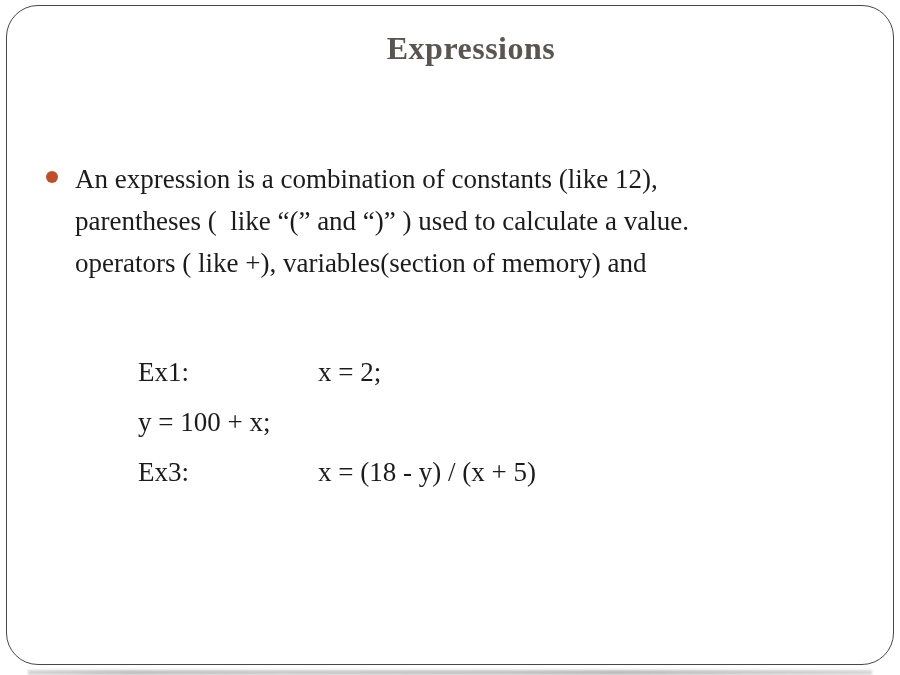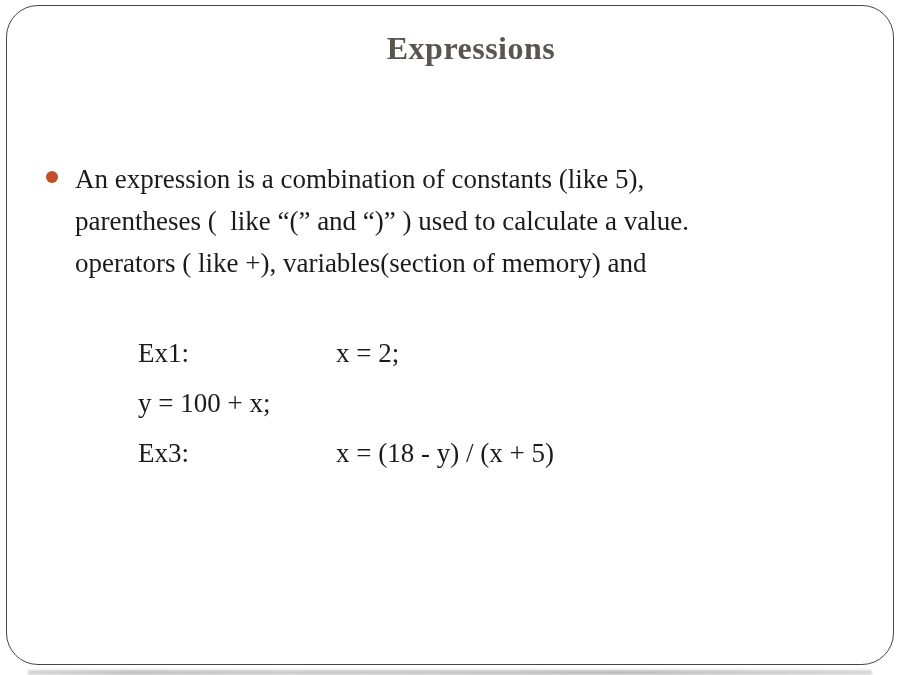--- a/index.html
+++ b/index.html
@@ -74,44 +74,43 @@
     white-space: pre;
   }
   .examples {
     position: absolute;
     left: 138px;
     top: 338px;
   }
   .example-row {
     display: flex;
     height: 50px;
-    align-items: flex-start;
+    align-items: flex-end;
     font-size: 27px;
     color: #1b1b1b;
     white-space: pre;
-    gap: 18px;
   }
   .ex-label {
     display: inline-block;
     width: 180px;
   }
 </style>
 </head>
 <body>
 
 <div class="slide">
 
   <div class="frame"></div>
 
   <h1 class="title">Expressions</h1>
 
   <div class="bullet-row">
     <span class="bullet-dot"></span>
     <div class="bullet-text">
-      <div class="line">An expression is a combination of constants (like 5),</div>
+      <div class="line">An expression is a combination of constants (like 12),</div>
       <div class="line">parentheses (  like “(” and “)” ) used to calculate a value.</div>
       <div class="line">operators ( like +), variables(section of memory) and</div>
     </div>
   </div>
 
   <div class="examples">
     <div class="example-row">
       <span class="ex-label">Ex1:</span>
       <span class="ex-expr">x = 2;</span>
     </div>

